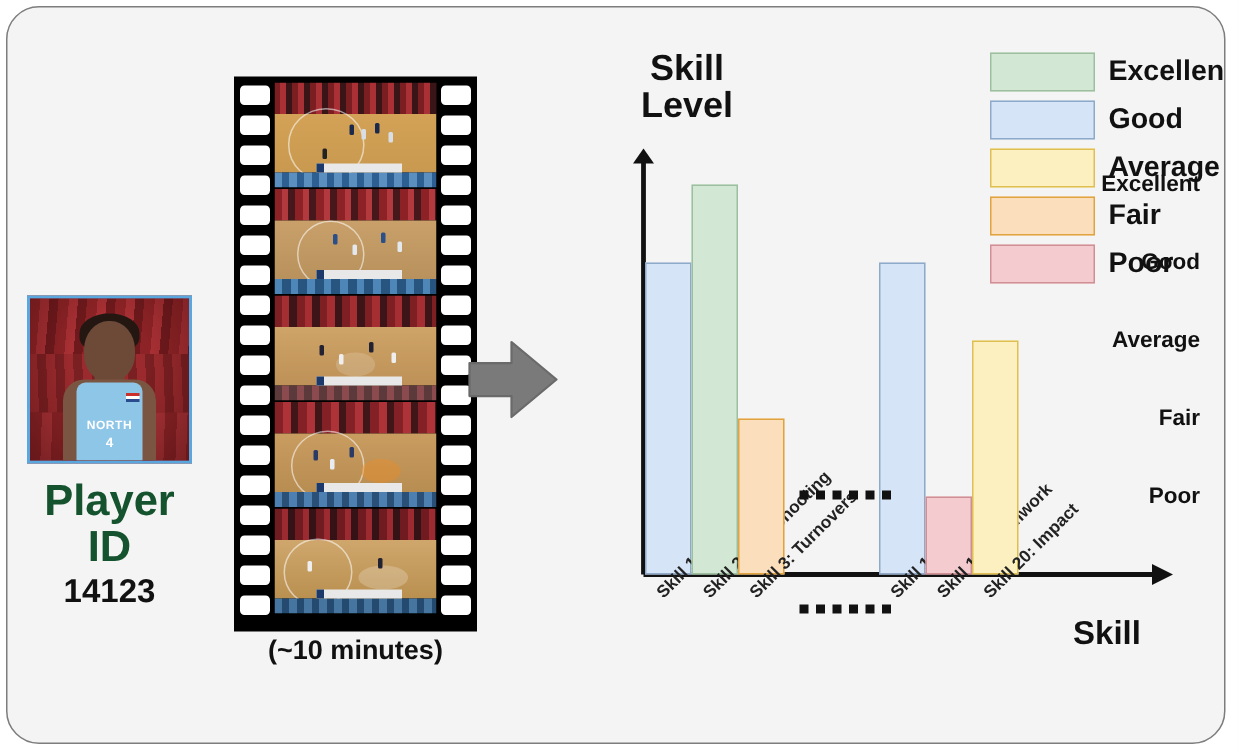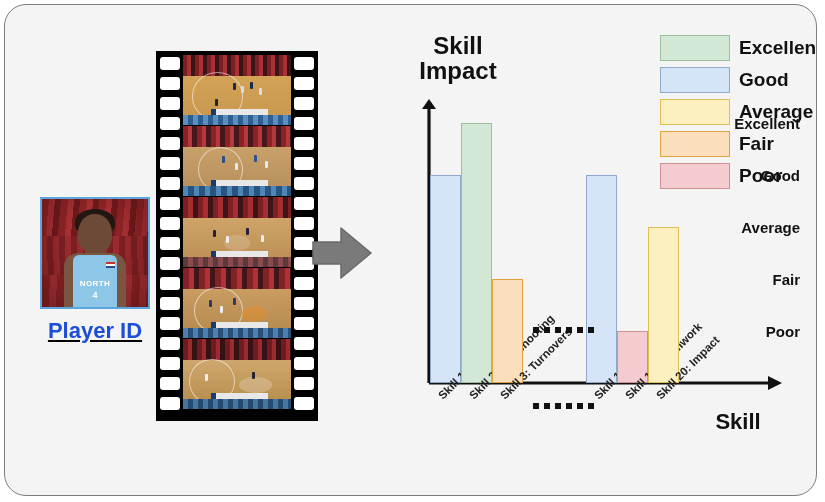--- a/index.html
+++ b/index.html
@@ -11,21 +11,21 @@
     position:absolute; left:4px; top:4px;
     width:813px; height:492px;
     background:#f4f4f4;
     border:1.6px solid #7d7d7d;
     border-radius:22px;
     box-sizing:border-box;
     overflow:hidden;
   }
 
   
-  #player-block{position:absolute; left:30px; top:192px; width:120px; text-align:center;text-decoration:underline;}
+  #player-block{position:absolute; left:8px; top:192px; width:120px; text-align:center;}
   #player-photo{
     position:relative;
     width:110px; height:112px; margin:0 auto;
     border:2.5px solid #5aa7e0;
     box-sizing:border-box;
     overflow:hidden;
     background:#7d1f22;
   }
   
   .ph-crowd{position:absolute;left:0;right:0;}
@@ -48,21 +48,21 @@
   .ph-jersey{position:absolute;left:50%;top:52%;width:44px;height:48%;margin-left:-22px;
       background:#8ec6e8;border-radius:6px 6px 0 0;}
   .ph-jtext{position:absolute;left:50%;top:74%;width:44px;margin-left:-22px;text-align:center;
       color:#ffffff;font-size:8px;font-weight:bold;letter-spacing:.4px;
       font-family:"Liberation Sans",sans-serif;}
   .ph-num{position:absolute;left:50%;top:84%;width:44px;margin-left:-22px;text-align:center;
       color:#ffffff;font-size:9px;font-weight:bold;}
   .ph-flag{position:absolute;left:60%;top:58%;width:9px;height:6px;
       background:linear-gradient(#c9302c 0 33%,#ffffff 33% 66%,#2b4b8f 66% 100%);}
 
-  #player-cap1{font-size:22px;font-weight:bold;color:#1d4ed8;margin-top:10px;line-height:1.08;}
+  #player-cap1{font-size:29px;font-weight:bold;color:#14532d;margin-top:10px;line-height:1.08;}
   #player-cap2{font-size:22px;font-weight:bold;color:#111;line-height:1.1;}
 
   
   #reel-block{position:absolute;left:146px;top:46px;width:172px;text-align:center;}
   #filmstrip{position:relative;width:162px;height:370px;background:#000;margin:0 auto;}
   .perf-col{position:absolute;top:0;bottom:0;width:22px;}
   .perf-col.left{left:3px;} .perf-col.right{right:3px;}
   .perf{position:absolute;left:1px;width:20px;height:13px;background:#fff;border-radius:3px;}
   .frames{position:absolute;left:27px;right:27px;top:4px;bottom:4px;}
   .frame{position:relative;width:100%;height:19.4%;margin-bottom:.75%;overflow:hidden;}
@@ -135,20 +135,21 @@
       <div class="ph-hair"></div>
       <div class="ph-head"></div>
       <div class="ph-neck"></div>
       <div class="ph-torso"></div>
       <div class="ph-jersey"></div>
       <div class="ph-flag"></div>
       <div class="ph-jtext">NORTH</div>
       <div class="ph-num">4</div>
     </div>
     <div id="player-cap1">Player ID</div>
+    <div id="player-cap2">14123</div>
   </div>
 
   <div id="reel-block">
     <div id="filmstrip">
       <div class="perf-col left" id="perf-left">
           <div class="perf" style="top: 6px;"></div>
           <div class="perf" style="top: 26px;"></div>
           <div class="perf" style="top: 46px;"></div>
           <div class="perf" style="top: 66px;"></div>
           <div class="perf" style="top: 86px;"></div>
@@ -242,32 +243,33 @@
             <div class="arc" style="left:6%;top:-4%;width:40%;height:112%;"></div>
             <div class="logo-mid" style="left:52%;width:30%;background:rgba(255,255,255,.22);"></div>
             <div class="player-dot" style="left:20%;top:36%;background:#eee;"></div>
             <div class="player-dot" style="left:64%;top:30%;background:#223;"></div>
           </div>
           <div class="crowd-bot"></div>
           <div class="scorebug"></div>
         </div>
       </div>
     </div>
+    <div id="reel-cap2">(~10 minutes)</div>
   </div>
 
   <div id="flow-arrow">
     <svg width="62" height="62" viewBox="0 0 62 62">
       <polygon points="2,20 30,20 30,6 60,31 30,56 30,42 2,42" fill="#7a7a7a" stroke="#6a6a6a" stroke-width="1.5" stroke-linejoin="round"></polygon>
     </svg>
   </div>
 
   <div id="chart">
     <div id="ylabel">
       <div>Skill</div>
-      <div>Impact</div>
+      <div>Level</div>
     </div>
     <div id="xlabel">
       <div>Skill</div>
     </div>
     <div id="plot">
       <svg id="axes" width="480" height="470">
           <g>
             <line x1="109" y1="358" x2="109" y2="80" stroke="#111" stroke-width="3.2"></line>
             <polygon points="102,84 116,84 109,74" fill="#111"></polygon>
             <line x1="109" y1="358" x2="452" y2="358" stroke="#111" stroke-width="3.2"></line>

